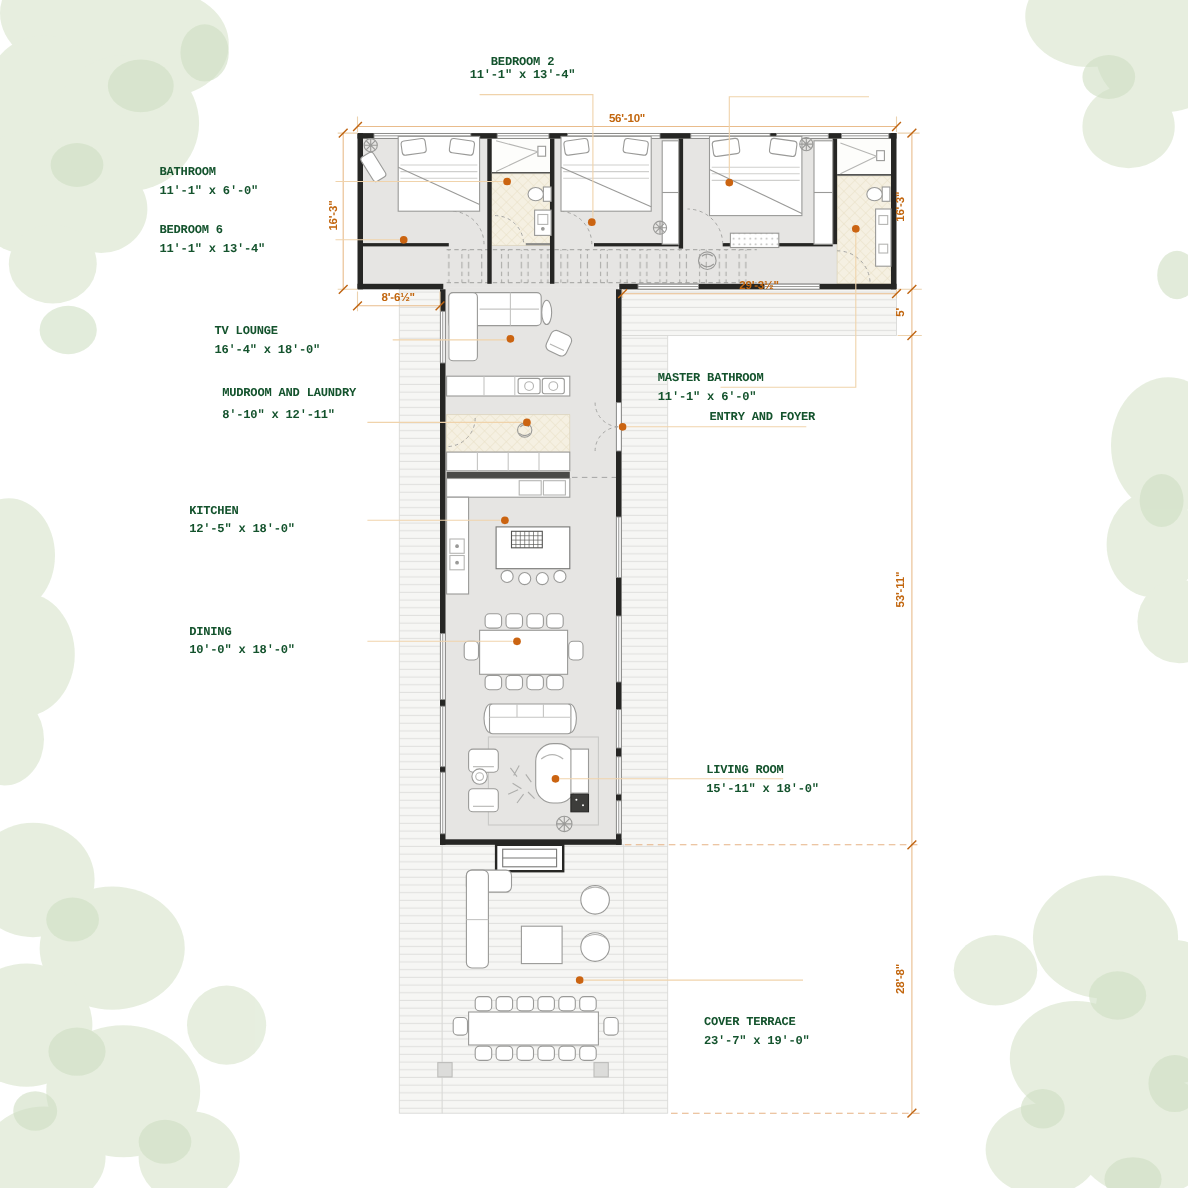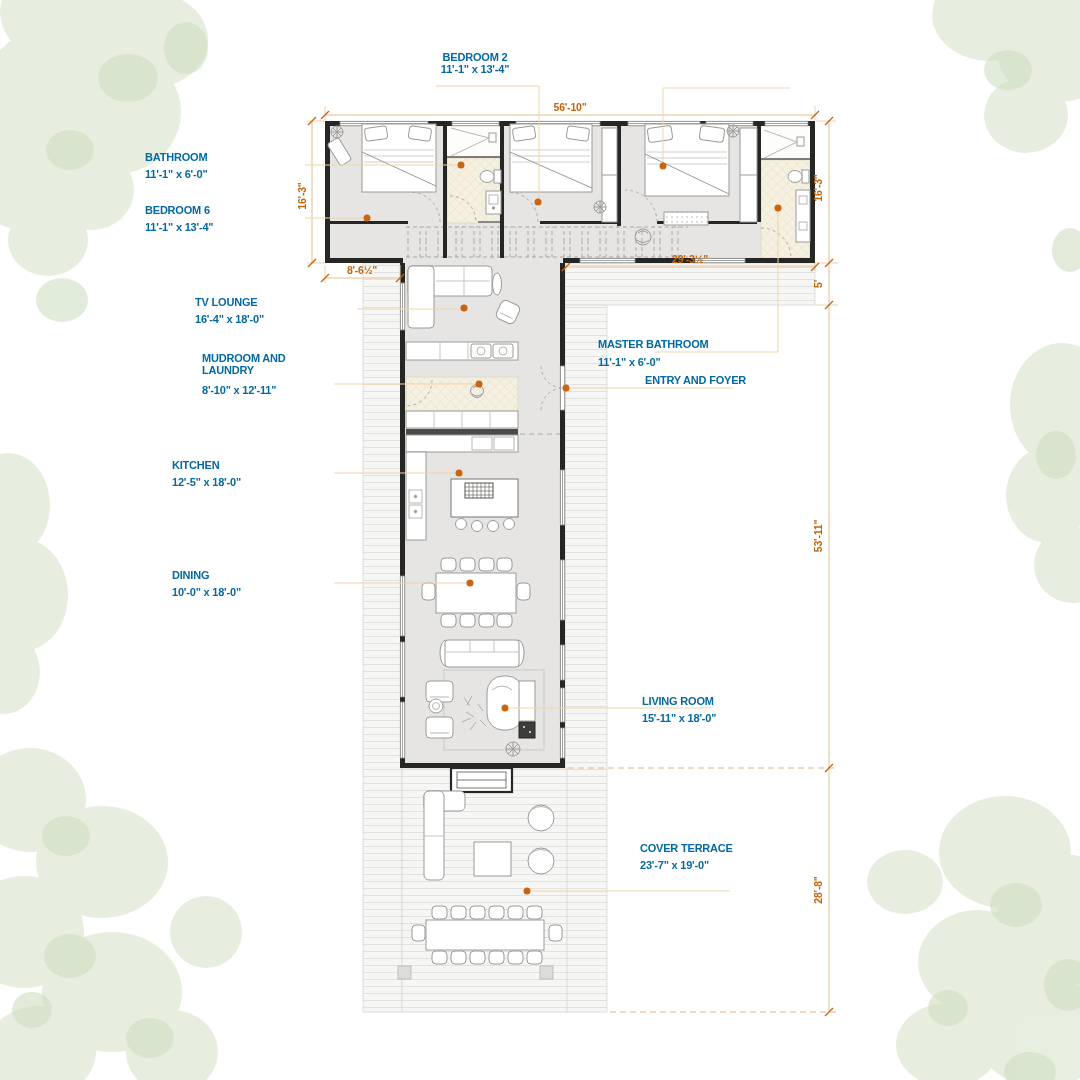--- a/index.html
+++ b/index.html
@@ -5,21 +5,21 @@
   html,body{margin:0;padding:0;background:#ffffff;}
   .stage{
     position:relative;width:1080px;height:1080px;background:#ffffff;
     overflow:hidden;font-family:"Liberation Sans",sans-serif;
   }
   .plan-svg{position:absolute;left:0;top:0;}
   svg text{
     font-family:"Liberation Sans",sans-serif;
     font-weight:bold;font-size:10.5px;fill:#c2660e;letter-spacing:-0.2px;
   }
-  .rl{position:absolute;color:#0369a1;}
+  .rl{position:absolute;color:#14532d;font-family:Liberation Mono, monospace;}
   .rl-name,.rl-size{font-weight:bold;font-size:11px;line-height:12px;letter-spacing:-0.2px;white-space:pre-line;}
   .ta-r{text-align:left;}
   .ta-c{text-align:center;}
   .gap5 .rl-size{margin-top:5px;}
   .gap6 .rl-size{margin-top:6px;}
   .gap8 .rl-size{margin-top:8px;}
   .gap11 .rl-size{margin-top:11px;}
 </style>
 </head>
 <body>
@@ -508,18 +508,18 @@
 
 <div class="rl" style="left:645px;top:374px;width:160px;">
   <div class="rl-name">ENTRY AND FOYER</div>
 </div>
 
 <div class="rl gap5" style="left:642px;top:695px;width:160px;">
   <div class="rl-name">LIVING ROOM</div>
   <div class="rl-size">15'-11" x 18'-0"</div>
 </div>
 
-<div class="rl gap5" style="left:640px;top:842px;width:160px;">
+<div class="rl gap5" style="left:640px;top:924px;width:160px;">
   <div class="rl-name">COVER TERRACE</div>
   <div class="rl-size">23'-7" x 19'-0"</div>
 </div>
 
 </div>
 
 </body></html>

